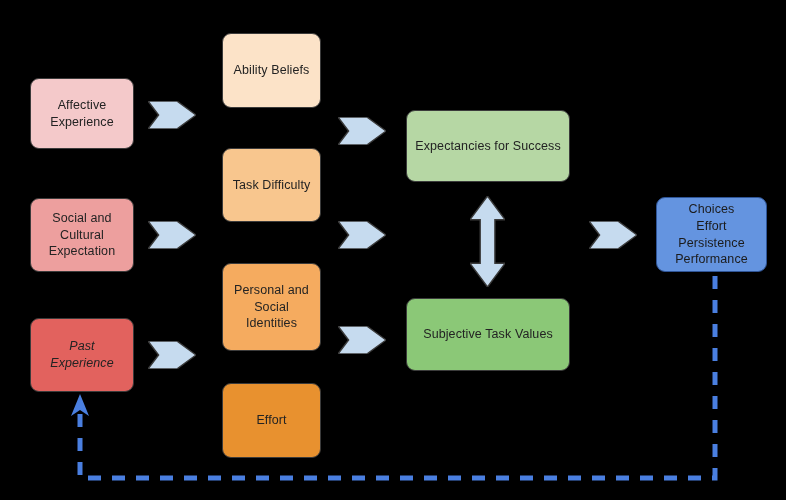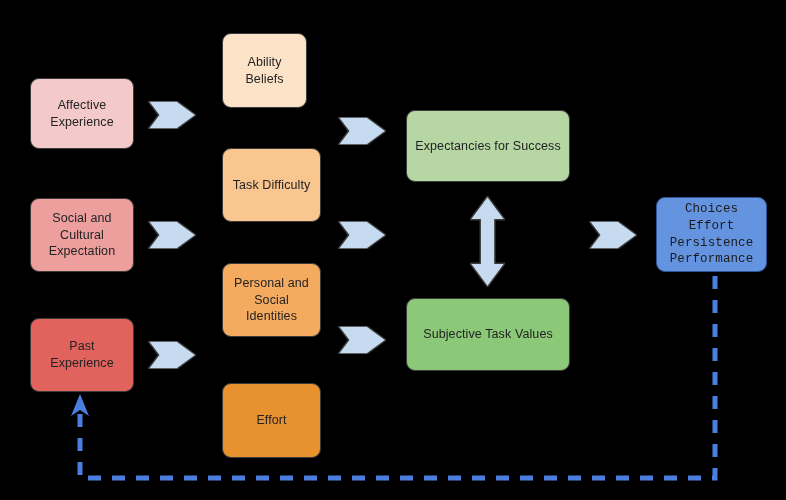--- a/index.html
+++ b/index.html
@@ -29,21 +29,20 @@
     color: #232323;
     font-size: 12.5px;
     line-height: 1.35;
     letter-spacing: 0.1px;
     padding: 2px 6px;
     white-space: pre-line;
   }
   .node.blue-node {
     color: #1b1b1b;
     font-size: 12.5px;
-    font-family: Liberation Mono, monospace;
   }
   .chev {
     position: absolute;
   }
   .chev svg { display: block; }
   .biarrow {
     position: absolute;
   }
   .biarrow svg { display: block; }
   .feedback {
@@ -63,25 +62,25 @@
   <svg class="feedback" viewBox="0 0 786 500" width="786" height="500">
     <path id="fb-path" fill="none" stroke="#4a7fe0" stroke-width="5" stroke-dasharray="13 11" stroke-linecap="butt" d="M 715 276 L 715 478 L 80 478 L 80 412"></path>
     <polygon id="fb-head" points="80,394 71,416 80,410 89,416" fill="#4a7fe0"></polygon>
   </svg>
 
   <div class="node" style="left: 30px; top: 78px; width: 104px; height: 71px; background: rgb(244, 201, 202); border-color: rgb(59, 59, 59); text-align: center;">Affective
 Experience</div>
   <div class="node" style="left: 30px; top: 198px; width: 104px; height: 74px; background: rgb(237, 159, 158); border-color: rgb(59, 59, 59);">Social and
 Cultural
 Expectation</div>
-  <div class="node" style="left: 30px; top: 318px; width: 104px; height: 74px; background: rgb(226, 98, 94); border-color: rgb(59, 59, 59);">Past
+  <div class="node" style="left: 30px; top: 318px; width: 104px; height: 74px; background: rgb(226, 98, 94); border-color: rgb(59, 59, 59); font-style: italic;">Past
 Experience</div>
-  <div class="node" style="left: 222px; top: 33px; width: 85px; height: 75px; background: rgb(252, 227, 200); border-color: rgb(59, 59, 59);">Ability Beliefs</div>
+  <div class="node" style="left: 222px; top: 33px; width: 99px; height: 75px; background: rgb(252, 227, 200); border-color: rgb(59, 59, 59);">Ability Beliefs</div>
   <div class="node" style="left: 222px; top: 148px; width: 99px; height: 74px; background: rgb(248, 198, 142); border-color: rgb(59, 59, 59);">Task Difficulty</div>
-  <div class="node" style="left: 222px; top: 263px; width: 99px; height: 74px; background: rgb(245, 171, 95); border-color: rgb(59, 59, 59);">Personal and
+  <div class="node" style="left: 222px; top: 263px; width: 99px; height: 88px; background: rgb(245, 171, 95); border-color: rgb(59, 59, 59);">Personal and
 Social
 Identities</div>
   <div class="node" style="left: 222px; top: 383px; width: 99px; height: 75px; background: rgb(232, 145, 47); border-color: rgb(59, 59, 59);">Effort</div>
   <div class="node" style="left: 406px; top: 298px; width: 164px; height: 73px; background: rgb(139, 200, 119); border-color: rgb(59, 59, 59);">Subjective Task Values</div>
   <div class="node" style="left: 406px; top: 110px; width: 164px; height: 72px; background: rgb(182, 215, 164); border-color: rgb(59, 59, 59);">Expectancies for Success</div>
   <div class="node blue-node" style="left: 656px; top: 197px; width: 111px; height: 75px; background: rgb(100, 148, 224); border-color: rgb(47, 85, 151);">Choices
 Effort
 Persistence
 Performance</div>
 

